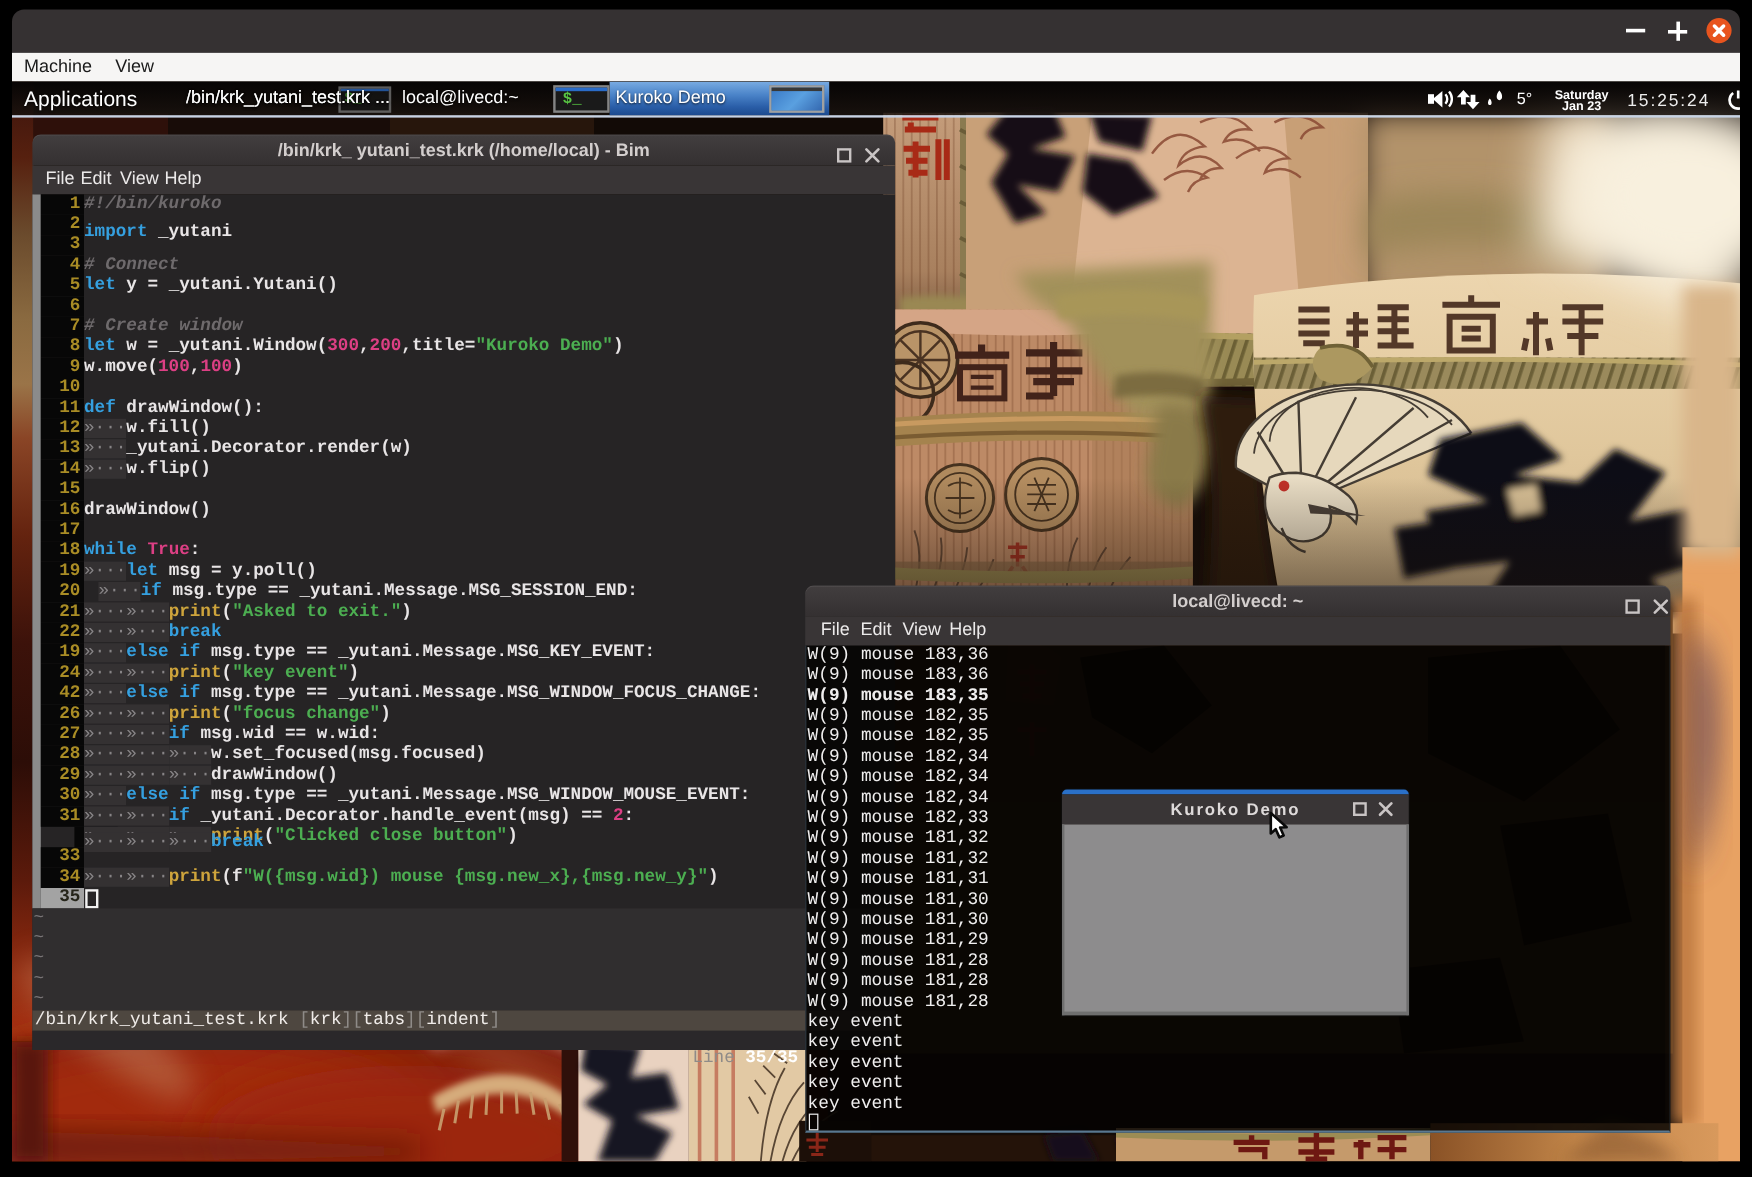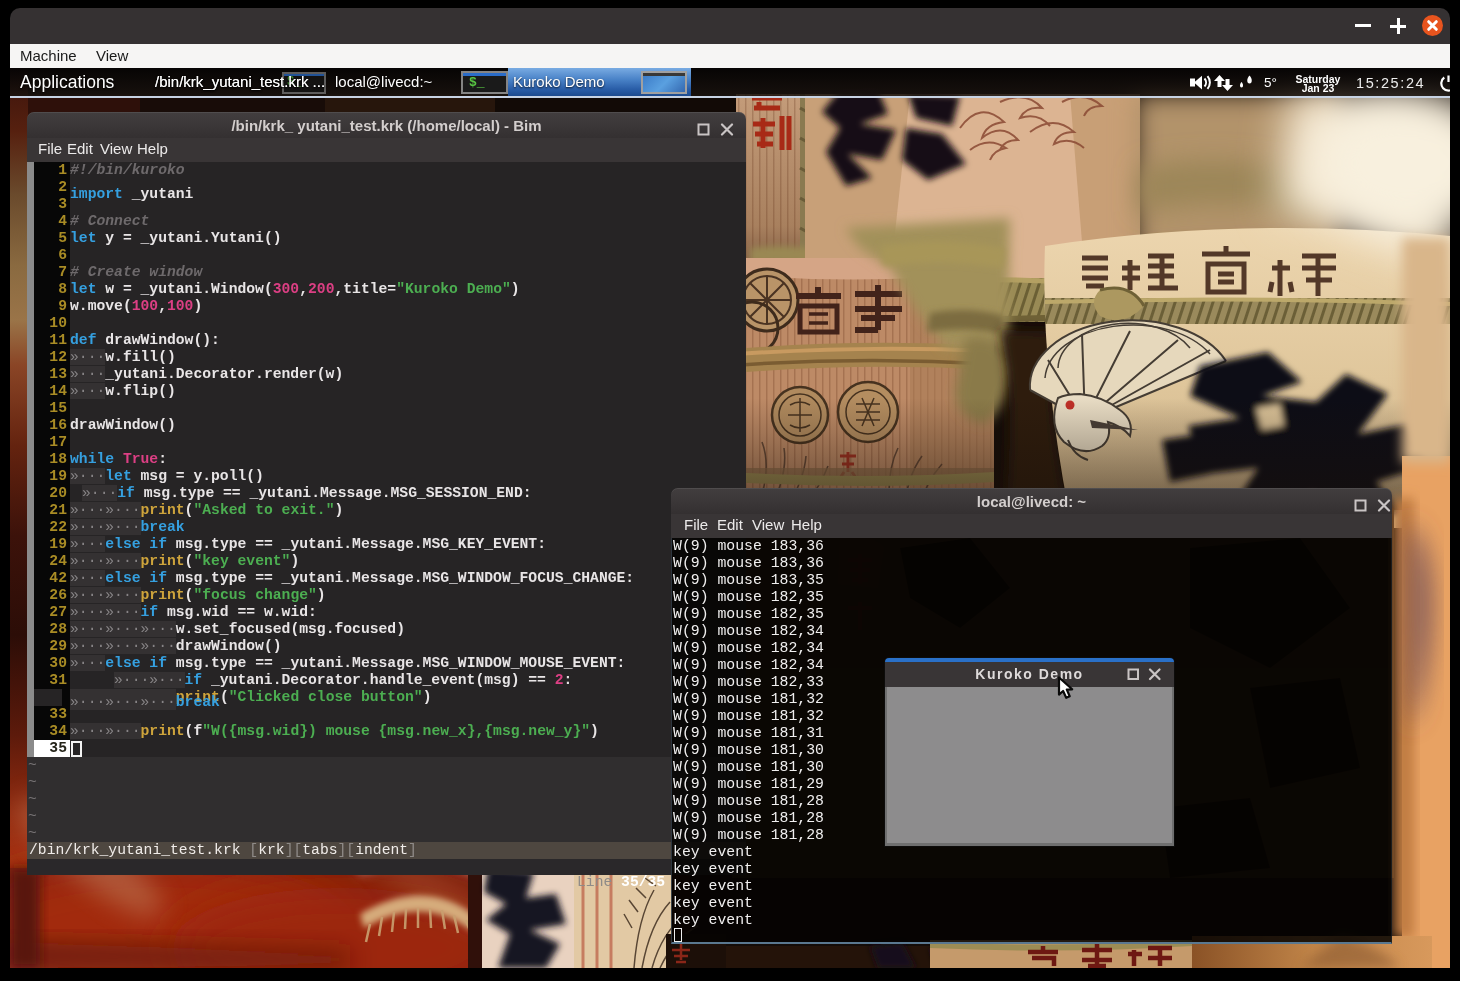--- a/index.html
+++ b/index.html
@@ -452,28 +452,28 @@
         <div class="cl" style="top:425px;"><span class="tb">»···</span><span class="tb">»···</span><span class="p">print</span>(<span class="s">"focus change"</span>)</div>
         <div class="ln" style="top:442px;">27</div>
         <div class="cl" style="top:442px;"><span class="tb">»···</span><span class="tb">»···</span><span class="k">if</span> msg.wid == w.wid:</div>
         <div class="ln" style="top:459px;">28</div>
         <div class="cl" style="top:459px;"><span class="tb">»···</span><span class="tb">»···</span><span class="tb">»···</span>w.set_focused(msg.focused)</div>
         <div class="ln" style="top:476px;">29</div>
         <div class="cl" style="top:476px;"><span class="tb">»···</span><span class="tb">»···</span><span class="tb">»···</span>drawWindow()</div>
         <div class="ln" style="top:493px;">30</div>
         <div class="cl" style="top:493px;"><span class="tb">»···</span><span class="k">else</span> <span class="k">if</span> msg.type == _yutani.Message.MSG_WINDOW_MOUSE_EVENT:</div>
         <div class="ln" style="top:510px;">31</div>
-        <div class="cl" style="top:510px;padding-left:44px;"><span class="tb">»···</span><span class="tb">»···</span><span class="k">if</span> _yutani.Decorator.handle_event(msg) == <span class="n">2</span>:</div>
+        <div class="cl" style="top:510px;"><span class="tb">»···</span><span class="tb">»···</span><span class="k">if</span> _yutani.Decorator.handle_event(msg) == <span class="n">2</span>:</div>
         <div class="ln" style="top:527px;margin-left:28px;">32</div>
         <div class="cl" style="top:527px;"><span class="tb">»···</span><span class="tb">»···</span><span class="tb">»···</span><span class="p">print</span>(<span class="s">"Clicked close button"</span>)</div>
         <div class="ln" style="top:544px;">33</div>
         <div class="cl" style="top:532px;"><span class="tb">»···</span><span class="tb">»···</span><span class="tb">»···</span><span class="k">break</span></div>
         <div class="ln" style="top:561px;">34</div>
         <div class="cl" style="top:561px;"><span class="tb">»···</span><span class="tb">»···</span><span class="p">print</span>(f<span class="s">"W({msg.wid}) mouse {msg.new_x},{msg.new_y}"</span>)</div>
-        <div class="ln" style="top:578px;background:#ffffff;color:#26251a;font-family:Liberation Mono, monospace;">35</div>
+        <div class="ln" style="top:578px;background:#a3a3a3;color:#26251a;font-family:Liberation Mono, monospace;">35</div>
         <div class="abs" style="left:44px;top:579px;width:11px;height:15.5px;border:2px solid #f2f2f2;background:#262425;"></div>
         <div class="abs" style="left:0;top:595px;width:719px;height:85px;background:#302e2f;">
           <div class="abs" style="left:1px;top:0px;font-family:'Liberation Mono',monospace;font-size:14.7px;line-height:17px;color:#787476;">~</div>
           <div class="abs" style="left:1px;top:17px;font-family:'Liberation Mono',monospace;font-size:14.7px;line-height:17px;color:#787476;">~</div>
           <div class="abs" style="left:1px;top:34px;font-family:'Liberation Mono',monospace;font-size:14.7px;line-height:17px;color:#787476;">~</div>
           <div class="abs" style="left:1px;top:51px;font-family:'Liberation Mono',monospace;font-size:14.7px;line-height:17px;color:#787476;">~</div>
           <div class="abs" style="left:1px;top:68px;font-family:'Liberation Mono',monospace;font-size:14.7px;line-height:17px;color:#787476;">~</div>
         </div>
         <div class="abs" style="left:0;top:680px;width:719px;height:17px;background:#4e4740;font-family:'Liberation Mono',monospace;font-size:14.7px;line-height:17px;white-space:pre;">
           <div class="abs" style="left:2px;top:0;color:#f0ece9;">/bin/krk_yutani_test.krk <span style="color:#8f8b88">[</span>krk<span style="color:#8f8b88">][</span>tabs<span style="color:#8f8b88">][</span>indent<span style="color:#8f8b88">]</span></div>
@@ -492,21 +492,21 @@
       </div>
       <div class="mbar" style="top:26px;">
           <span style="left:13px;">File</span>
           <span style="left:46px;">Edit</span>
           <span style="left:81px;">View</span>
           <span style="left:120px;">Help</span>
         </div>
       <div id="termbody">
         <div class="trow" style="top:0px;">W(9) mouse 183,36</div>
         <div class="trow" style="top:17px;">W(9) mouse 183,36</div>
-        <div class="trow" style="top:34px;">W(9) mouse 183,35</div>
+        <div class="trow" style="top:34px;font-weight:bold;">W(9) mouse 183,35</div>
         <div class="trow" style="top:51px;">W(9) mouse 182,35</div>
         <div class="trow" style="top:68px;">W(9) mouse 182,35</div>
         <div class="trow" style="top:85px;">W(9) mouse 182,34</div>
         <div class="trow" style="top:102px;">W(9) mouse 182,34</div>
         <div class="trow" style="top:119px;">W(9) mouse 182,34</div>
         <div class="trow" style="top:136px;">W(9) mouse 182,33</div>
         <div class="trow" style="top:153px;">W(9) mouse 181,32</div>
         <div class="trow" style="top:170px;">W(9) mouse 181,32</div>
         <div class="trow" style="top:187px;">W(9) mouse 181,31</div>
         <div class="trow" style="top:204px;">W(9) mouse 181,30</div>

